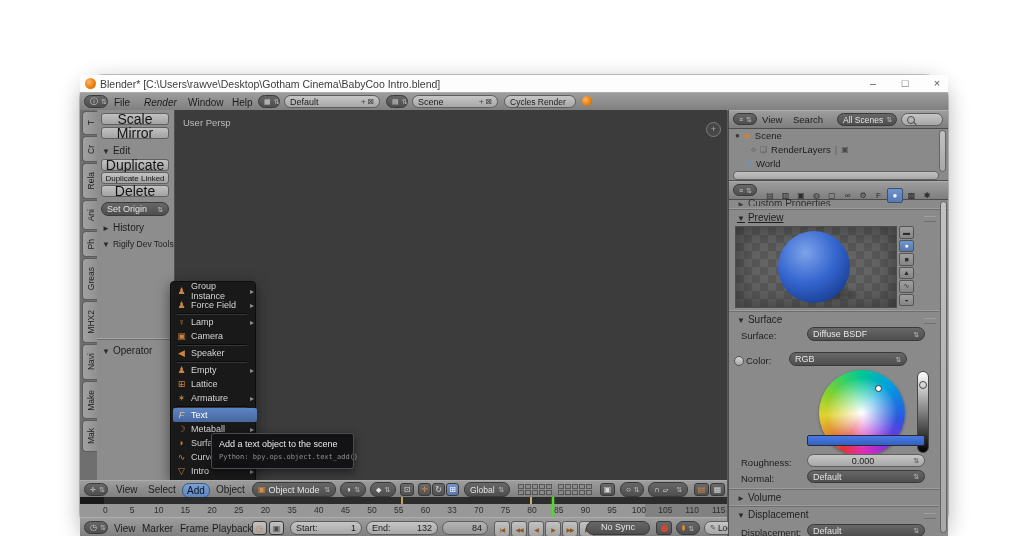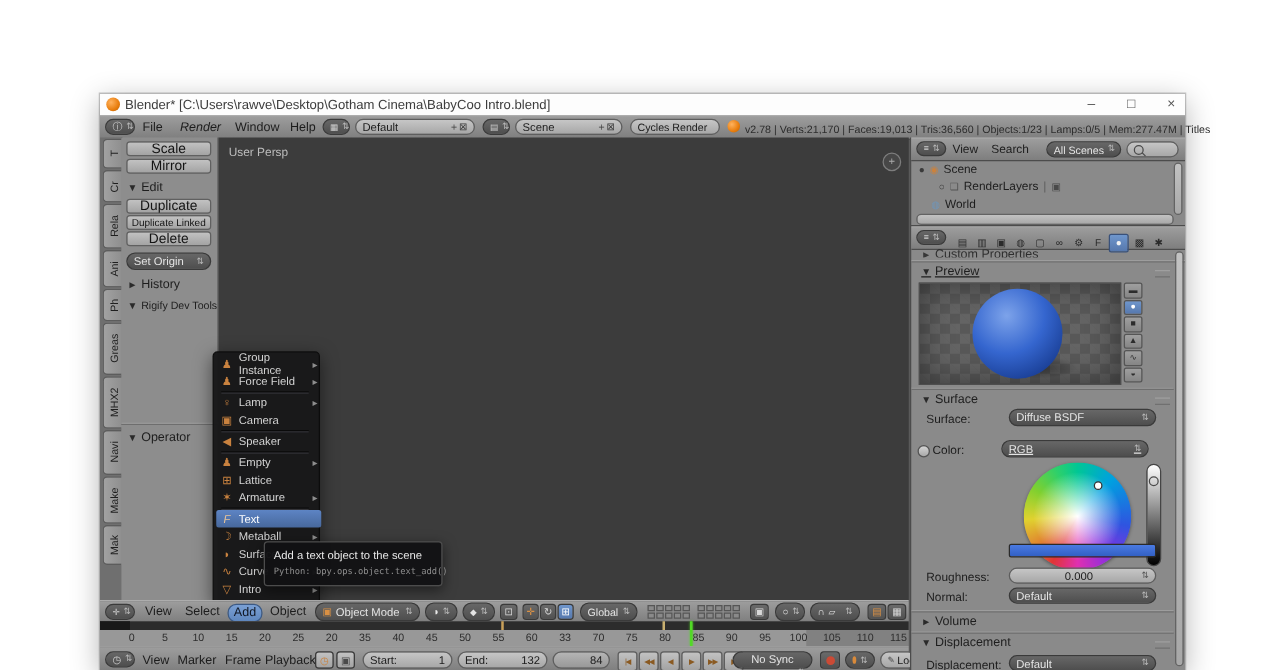--- a/index.html
+++ b/index.html
@@ -1,31 +1,31 @@
 <!DOCTYPE html>
 <html><head>
 <meta charset="utf-8">
 <style>
   html,body{margin:0;padding:0;background:#fff;font-family:"Liberation Sans","DejaVu Sans",sans-serif;}
   #stage{position:relative;width:1024px;height:536px;background:#ffffff;overflow:hidden;}
   .abs{position:absolute;}
-  #win{position:absolute;left:80px;top:75px;width:868px;height:461px;box-shadow:0 6px 22px rgba(0,0,0,.30),0 0 0 1px #c9c9c9;background:#5a5a5a;}
+  #win{position:absolute;left:80px;top:75px;width:868px;height:461px;box-shadow:0 6px 22px rgba(0,0,0,.30),0 0 0 1px #c9c9c9;background:#5a5a5a;border-radius:24px;}
   
   #titlebar{position:absolute;left:0;top:0;width:868px;height:17px;background:#fdfdfd;border-bottom:1px solid #d8d8d8;display:flex;align-items:center;}
   #titlebar .ttl{font-size:10.5px;color:#3c3c3c;margin-left:20px;white-space:nowrap;}
   .blogo{position:absolute;left:5px;top:3px;width:11px;height:11px;border-radius:50%;background:radial-gradient(circle at 35% 35%,#ffb25e,#e87d0d 60%,#b35f07);}
   .wbtn{position:absolute;top:1px;width:26px;height:15px;text-align:center;font-size:11px;color:#555;line-height:15px;}
   
   .hbar{background:linear-gradient(#9d9d9d,#7e7e7e);border-top:1px solid #adadad;border-bottom:1px solid #4c4c4c;}
   .mtxt{font-size:10px;color:#1c1c1c;white-space:nowrap;}
   .dd{background:linear-gradient(#676767,#4e4e4e);border:1px solid #3a3a3a;border-radius:7px;color:#e4e4e4;font-size:9px;display:flex;align-items:center;padding:0 5px;gap:3px;box-sizing:border-box;white-space:nowrap;}
   .updn{margin-left:auto;color:#b9b9b9;font-size:7px;line-height:1;}
   .updn::after{content:"⇅";}
   .lfield{background:linear-gradient(#c6c6c6,#a7a7a7);border:1px solid #5e5e5e;border-radius:7px;color:#1b1b1b;font-size:9px;display:flex;align-items:center;padding:0 5px;box-sizing:border-box;white-space:nowrap;}
-  .tbtn{background:linear-gradient(#c2c2c2,#a3a3a3);border:1px solid #606060;border-radius:3px;font-size:11px;color:#141414;display:flex;align-items:center;justify-content:center;box-sizing:border-box;white-space:nowrap;}
+  .tbtn{background:linear-gradient(#c2c2c2,#a3a3a3);border:1px solid #606060;border-radius:3px;font-size:14px;color:#141414;display:flex;align-items:center;justify-content:center;box-sizing:border-box;white-space:nowrap;}
   .ibtn{background:linear-gradient(#6a6a6a,#515151);border:1px solid #3a3a3a;border-radius:3px;color:#d8d8d8;font-size:8px;display:flex;align-items:center;justify-content:center;box-sizing:border-box;}
   .sechdr{font-size:10px;color:#1e1e1e;white-space:nowrap;}
   .sechdr .tri{font-size:8px;margin-right:3px;color:#2a2a2a;}
   .dragdots{position:absolute;width:12px;height:4px;border-top:1px solid #9f9f9f;border-bottom:1px solid #707070;}
   
   #tabstrip{position:absolute;left:0;top:35px;width:17px;height:370px;background:#6f6f6f;border-right:1px solid #565656;}
   .vtab{width:15px;margin:1px 0 0 2px;background:linear-gradient(90deg,#a2a2a2,#8e8e8e);border:1px solid #5c5c5c;border-right:none;border-radius:4px 0 0 4px;display:flex;align-items:center;justify-content:center;}
   .vtab span{writing-mode:vertical-rl;transform:rotate(180deg);font-size:8.5px;color:#1e1e1e;}
   #shelf{position:absolute;left:17px;top:35px;width:78px;height:370px;background:#8d8d8d;border-right:1px solid #4f4f4f;box-sizing:border-box;}
   #shelf .tbtn{position:absolute;left:4px;width:68px;height:12px;}
@@ -99,21 +99,20 @@
         </div>
     <div class="abs lfield" style="left:332px;top:2px;width:86px;height:13px;">
       <span>Scene</span>
       <span style="margin-left:auto;font-size:8px;color:#3a3a3a;">＋</span>
       <span style="font-size:8px;color:#3a3a3a;">⊠</span>
     </div>
     <div class="abs lfield" style="left:424px;top:2px;width:72px;height:13px;font-size:8.5px;">
       <span>Cycles Render</span>
     </div>
     <span class="blogo" style="position:absolute;left:502px;top:3px;width:10px;height:10px;"></span>
-    <span class="abs" style="left:516px;top:5px;font-size:8.5px;color:#2c2c2c;white-space:nowrap;">v2.78 | Verts:21,170 | Faces:19,013 | Tris:36,560 | Objects:1/23 | Lamps:0/5 | Mem:277.47M | Titles</span>
   </div>
 
   <div id="tabstrip">
 
   <div class="vtab" style="height: 22px;">
           <span>T</span>
         </div>
         <div class="vtab" style="height: 24px;">
           <span>Cr</span>
         </div>
@@ -525,21 +524,21 @@
     <div class="dragdots" style="left:195px;top:137px;"></div>
 
     <span class="abs otext" style="left:12px;top:149px;">Surface:</span>
     <div class="abs dd" style="left:78px;top:146px;width:118px;height:14px;">
           <span>Diffuse BSDF</span>
           <span class="updn"></span>
         </div>
 
     <span class="abs" style="left:5px;top:175px;width:8px;height:8px;border-radius:50%;background:linear-gradient(#d5d5d5,#a8a8a8);border:1px solid #555;"></span>
     <span class="abs otext" style="left:17px;top:174px;">Color:</span>
-    <div class="abs dd" style="left:72px;top:171px;width:118px;height:14px;text-decoration:underline;">
+    <div class="abs dd" style="left:60px;top:171px;width:118px;height:14px;">
           <span>RGB</span>
           <span class="updn"></span>
         </div>
 
     <div class="abs" style="left:90px;top:189px;width:86px;height:86px;border-radius:50%;background:radial-gradient(circle,#ffffff 0%,rgba(255,255,255,0) 58%),conic-gradient(from 0deg,#00c795,#00a0e0 12%,#2f54e0 28%,#8c2fe0 40%,#e02fb0 50%,#e03535 58%,#e08a2f 66%,#e0d22f 74%,#7fd02f 84%,#2fd06a 93%,#00c795 100%);box-shadow:0 1px 3px rgba(0,0,0,.4);">
       <span class="abs" style="left:56px;top:15px;width:7px;height:7px;border-radius:50%;background:#fff;border:1px solid #333;box-sizing:border-box;"></span>
     </div>
     <div class="abs" style="left:188px;top:190px;width:12px;height:82px;border-radius:6px;background:linear-gradient(#ffffff,#000000);border:1px solid #454545;box-sizing:border-box;">
       <span class="abs" style="left:1px;top:9px;width:8px;height:8px;border-radius:50%;border:1px solid #4a4a4a;box-sizing:border-box;"></span>
     </div>

